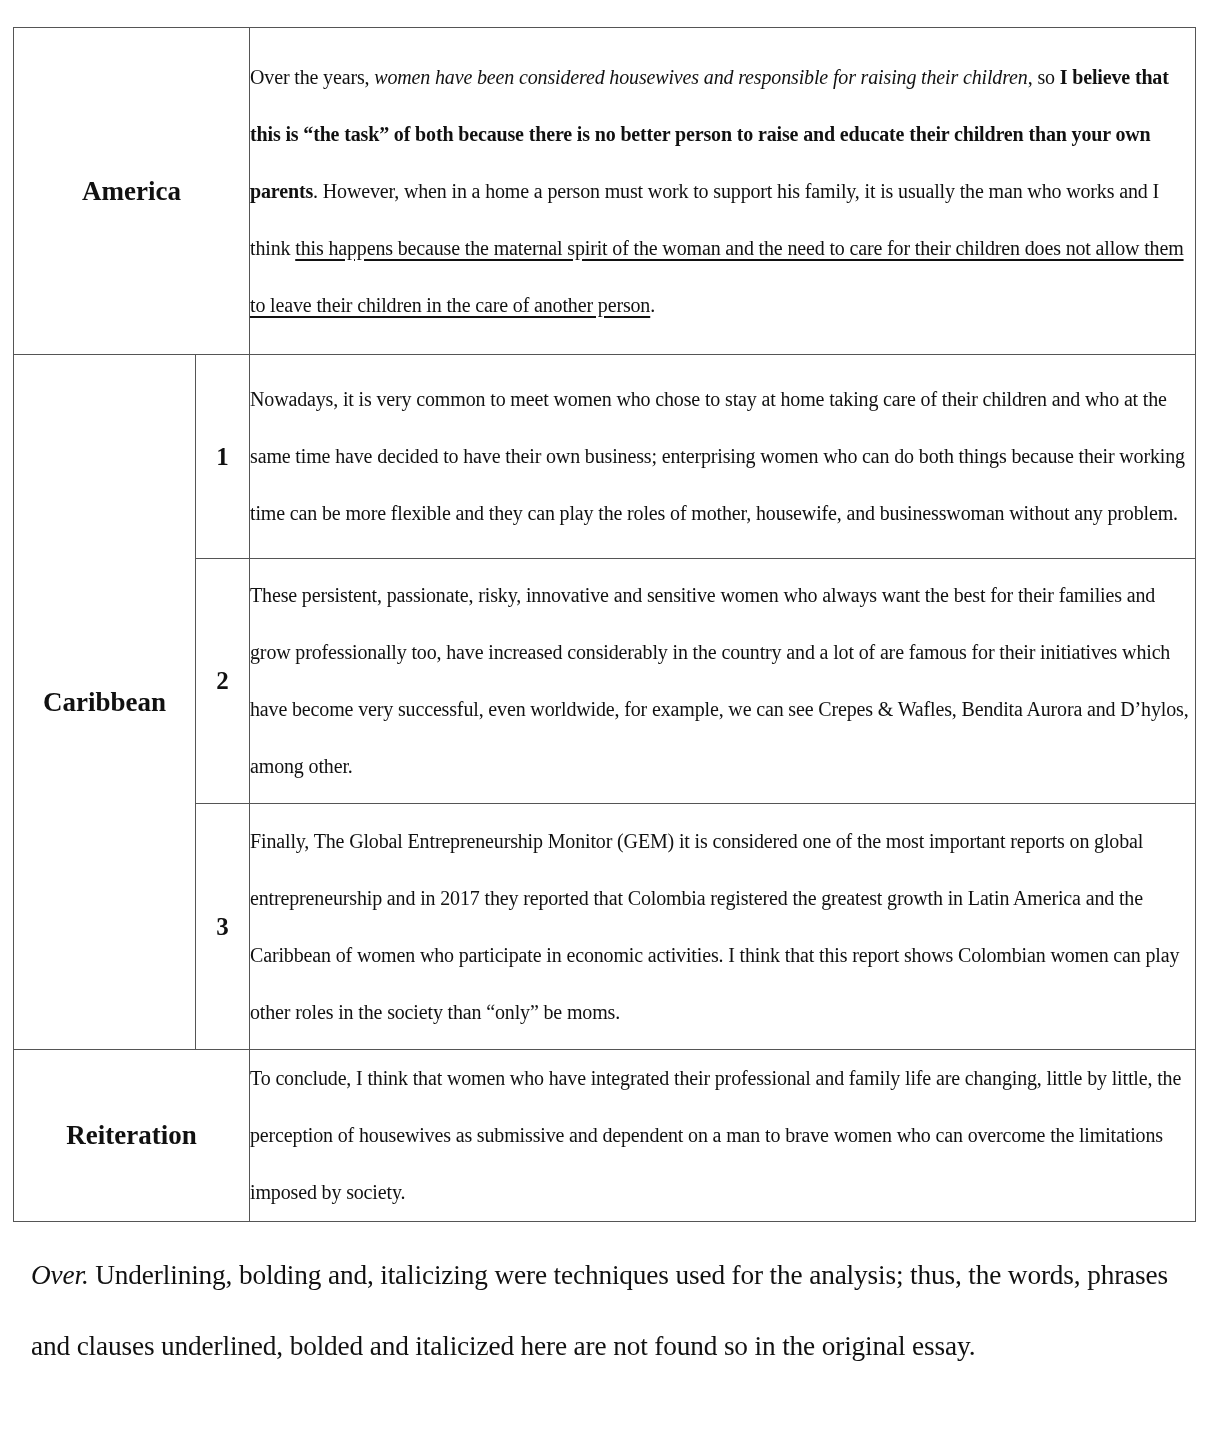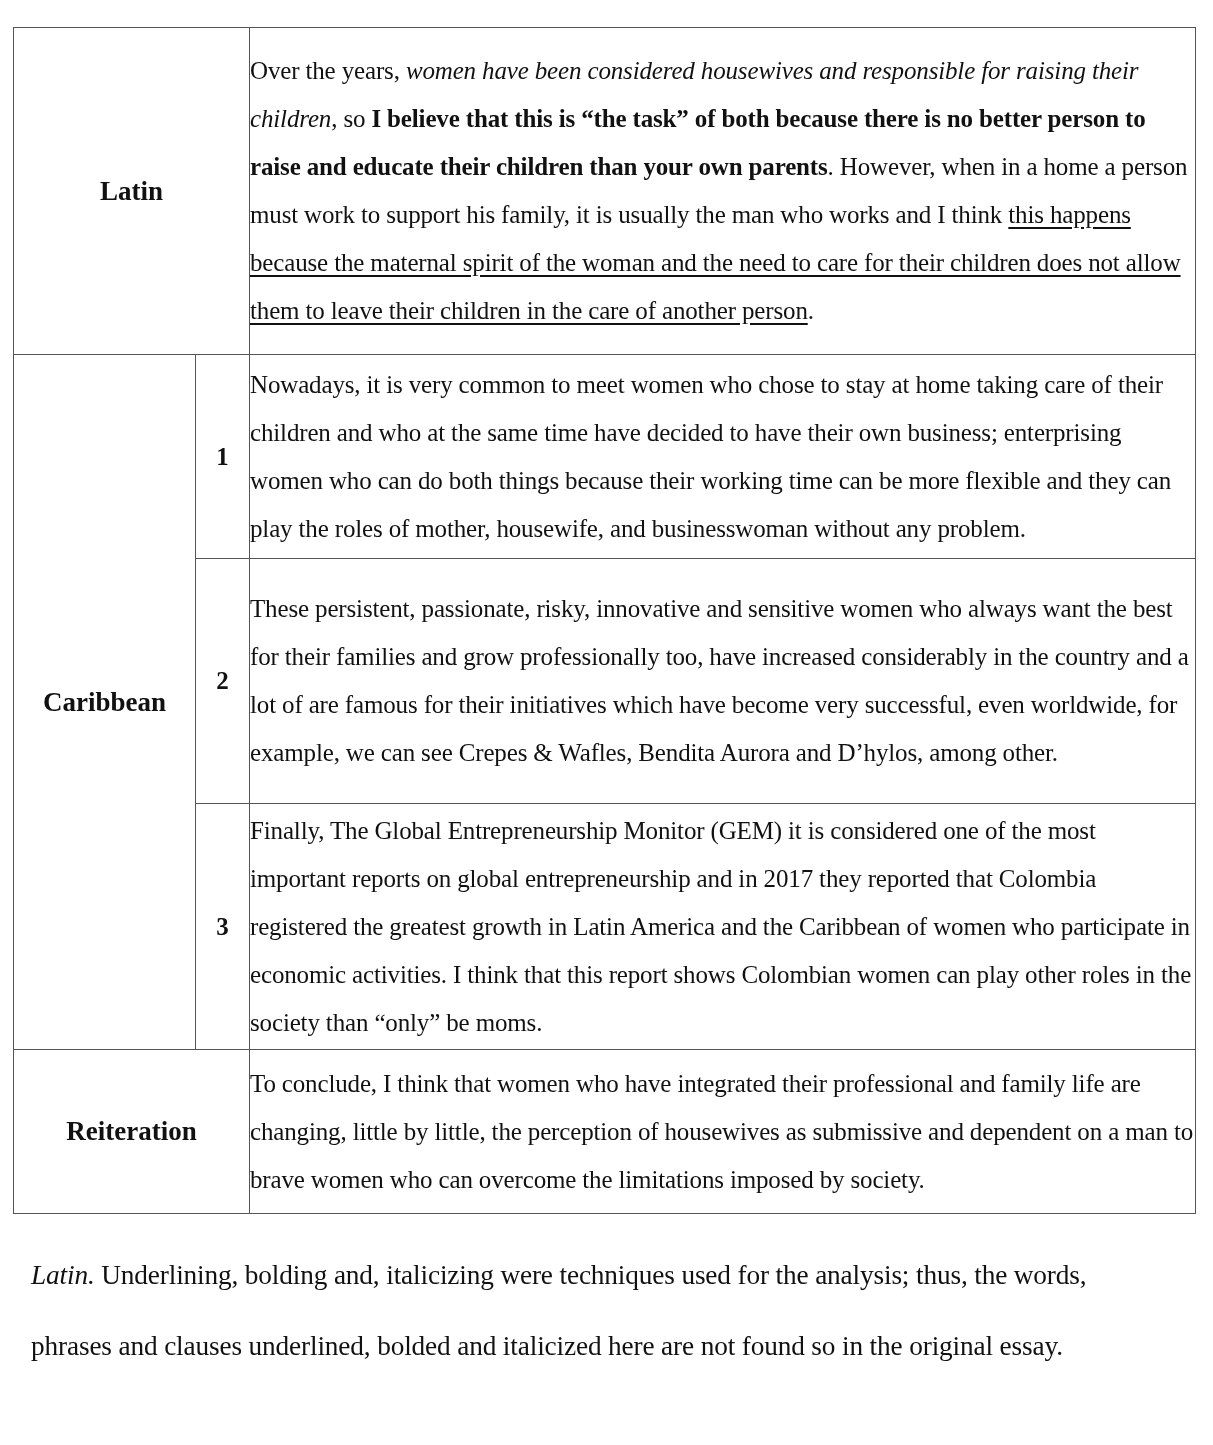--- a/index.html
+++ b/index.html
@@ -23,22 +23,22 @@
       text-align: center;
       font-weight: bold;
       font-size: 27px;
     }
     td.num {
       text-align: center;
       font-weight: bold;
       font-size: 25px;
     }
     td.text {
-      font-size: 25px;
-      line-height: 48px;
+      font-size: 20px;
+      line-height: 57px;
       padding: 0 10px 0 18px;
       vertical-align: top;
       letter-spacing: -0.15px;
     }
     .it { font-style: italic; }
     .bd { font-weight: bold; }
     .ul { text-decoration: underline; text-underline-offset: 4px; text-decoration-thickness: 1.5px; }
     .note {
       position: absolute; left: 31px; top: 1240px; width: 1140px;
       font-size: 27.3px; line-height: 71px;
@@ -49,21 +49,21 @@
 <body>
 
 <table class="essay">
   <colgroup>
     <col style="width:182px">
     <col style="width:54px">
     <col style="width:946px">
   </colgroup>
   <tbody>
       <tr style="height:327px">
-    <td class="label" colspan="2">Latin</td>
+    <td class="label" colspan="2">America</td>
     <td class="text">
       <span>Over the years, </span><span class="it">women have been considered housewives and responsible for raising their children</span><span>, so </span><span class="bd">I believe that this is “the task” of both because there is no better person to raise and educate their children than your own parents</span><span>. However, when in a home a person must work to support his family, it is usually the man who works and I think </span><span class="ul">this happens because the maternal spirit of the woman and the need to care for their children does not allow them to leave their children in the care of another person</span><span>.</span>
     </td>
   </tr>
   <tr style="height:204px">
     <td class="label" rowspan="3">Caribbean</td>
     <td class="num">1</td>
     <td class="text">Nowadays, it is very common to meet women who chose to stay at home taking care of their children and who at the same time have decided to have their own business; enterprising women who can do both things because their working time can be more flexible and they can play the roles of mother, housewife, and businesswoman without any problem.</td>
   </tr>
   <tr style="height:245px">
@@ -74,13 +74,13 @@
     <td class="num">3</td>
     <td class="text">Finally, The Global Entrepreneurship Monitor (GEM) it is considered one of the most important reports on global entrepreneurship and in 2017 they reported that Colombia registered the greatest growth in Latin America and the Caribbean of women who participate in economic activities. I think that this report shows Colombian women can play other roles in the society than “only” be moms.</td>
   </tr>
   <tr style="height:164px">
     <td class="label" colspan="2">Reiteration</td>
     <td class="text">To conclude, I think that women who have integrated their professional and family life are changing, little by little, the perception of housewives as submissive and dependent on a man to brave women who can overcome the limitations imposed by society.</td>
   </tr>
 </tbody>
   </table>
 
-<div class="note"><span class="it">Latin.</span><span> Underlining, bolding and, italicizing were techniques used for the analysis; thus, the words, phrases and clauses underlined, bolded and italicized here are not found so in the original essay.</span></div>
+<div class="note"><span class="it">Over.</span><span> Underlining, bolding and, italicizing were techniques used for the analysis; thus, the words, phrases and clauses underlined, bolded and italicized here are not found so in the original essay.</span></div>
 
 </body></html>

